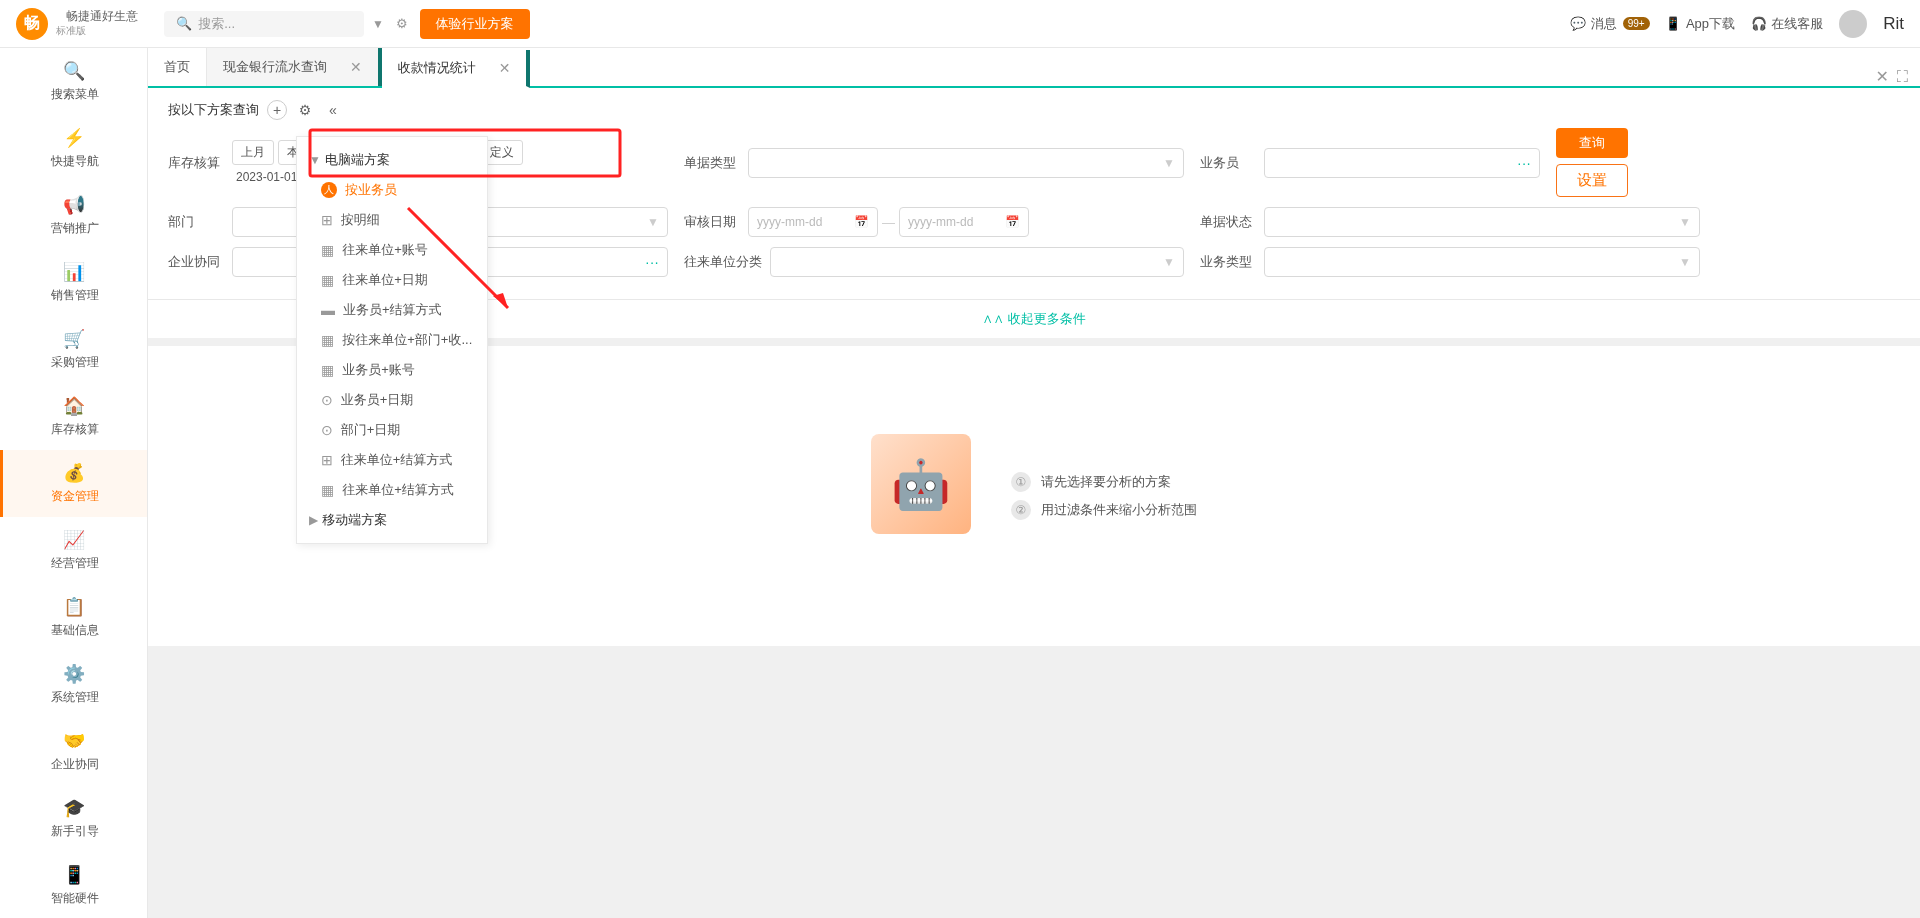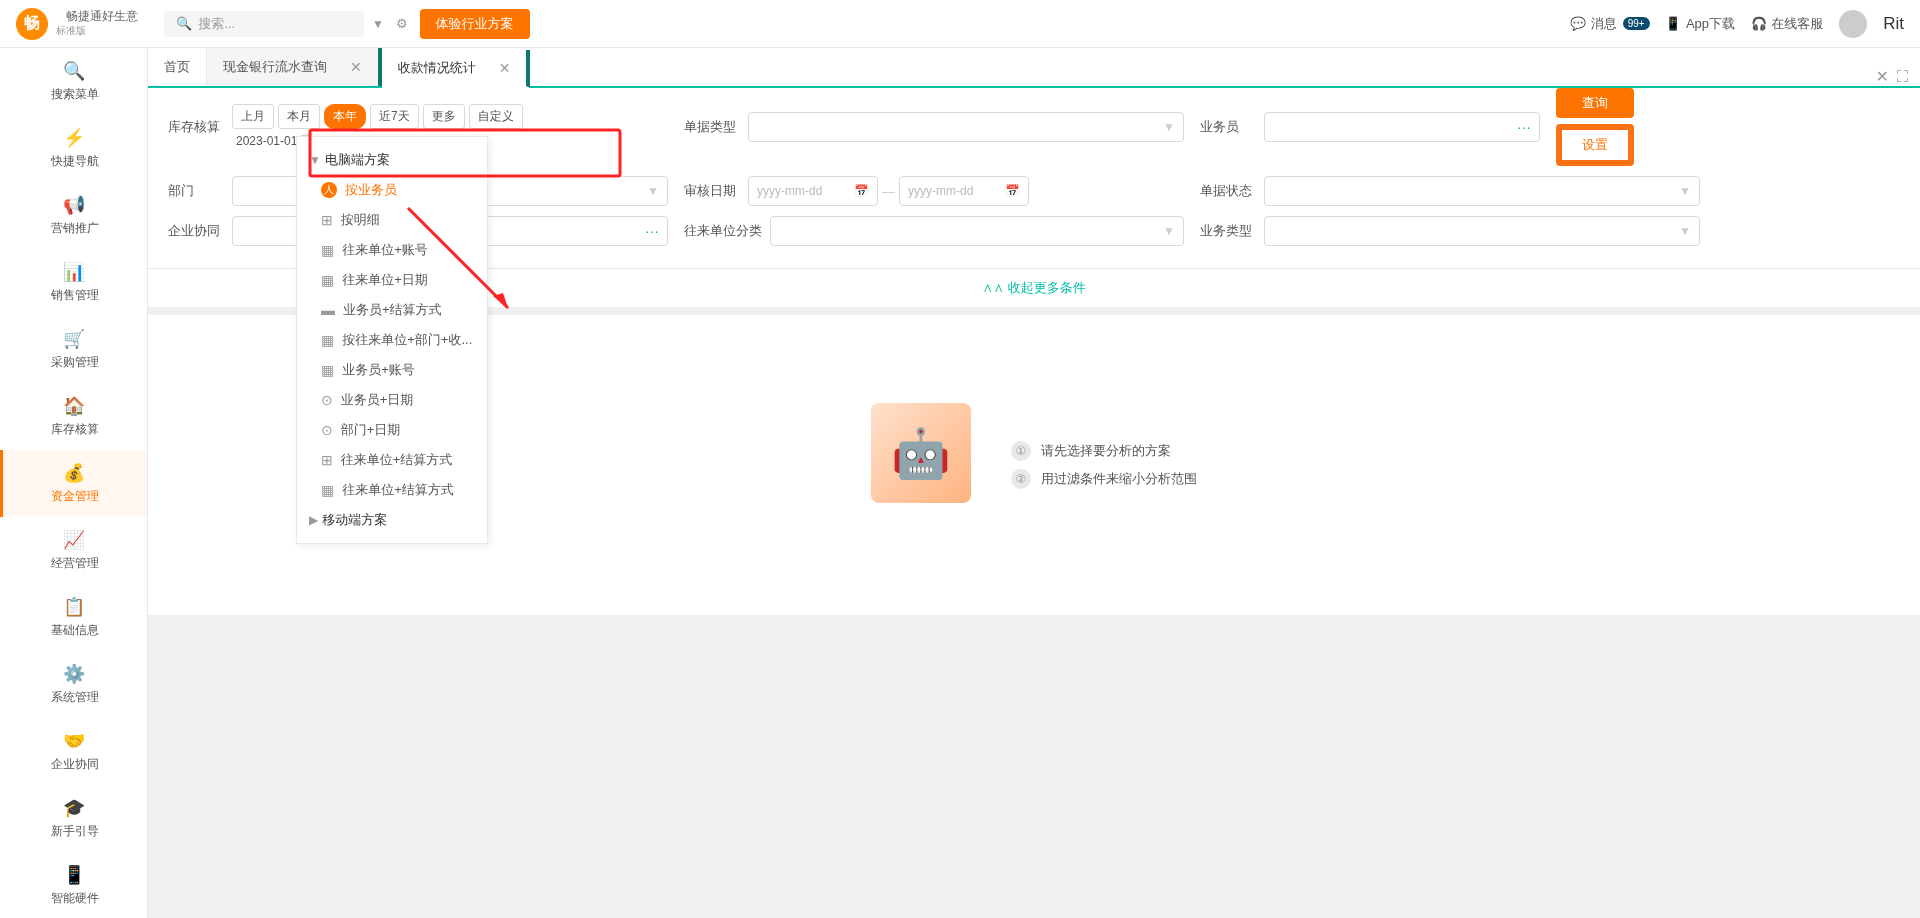--- a/index.html
+++ b/index.html
@@ -63,21 +63,21 @@
       display: flex;
       align-items: center;
       gap: 16px;
       margin-left: auto;
     }
     .top-action-item {
       display: flex; align-items: center; gap: 4px;
       color: #555; font-size: 13px; cursor: pointer;
     }
     .badge-red {
-      background: #0c4a6e;
+      background: #a16207;
       color: white;
       border-radius: 10px;
       padding: 1px 5px;
       font-size: 10px;
       margin-left: 2px;
     }
     .user-avatar {
       width: 28px; height: 28px;
       background: #ccc;
       border-radius: 50%;
@@ -439,25 +439,25 @@
       color: white;
       border: none;
       border-radius: 4px;
       padding: 6px 20px;
       cursor: pointer;
       font-size: 13px;
     }
     .settings-btn-orange {
       background: white;
       color: #ff7300;
-      border: 6px solid #f97316;
+      border: 1px solid #f97316;
       border-radius: 4px;
       padding: 6px 20px;
       cursor: pointer;
-      font-size: 13px;
+      font-size: 15px;
     }
 
     
     .arrow-container {
       position: absolute;
       pointer-events: none;
       z-index: 300;
     }
   </style>
 </head>
@@ -576,20 +576,26 @@
       <div class="tab-bar-right">
         <span class="tab-bar-right-btn">✕</span>
         <span class="tab-bar-right-btn">⛶</span>
       </div>
     </div>
 
     <div class="page-content">
 
 
       <div class="filter-panel">
+        <div class="filter-section-header">
+          <span>按以下方案查询</span>
+          <div class="add-btn">+</div>
+          <div class="settings-btn">⚙</div>
+          <div class="collapse-btn">«</div>
+        </div>
 
         <div class="filter-row">
           <div class="filter-item">
             <span class="filter-label">库存核算</span>
             <div class="filter-control">
               <div class="date-range-group">
                 <button class="date-btn">上月</button>
                 <button class="date-btn">本月</button>
                 <button class="date-btn active">本年</button>
                 <button class="date-btn">近7天</button>

